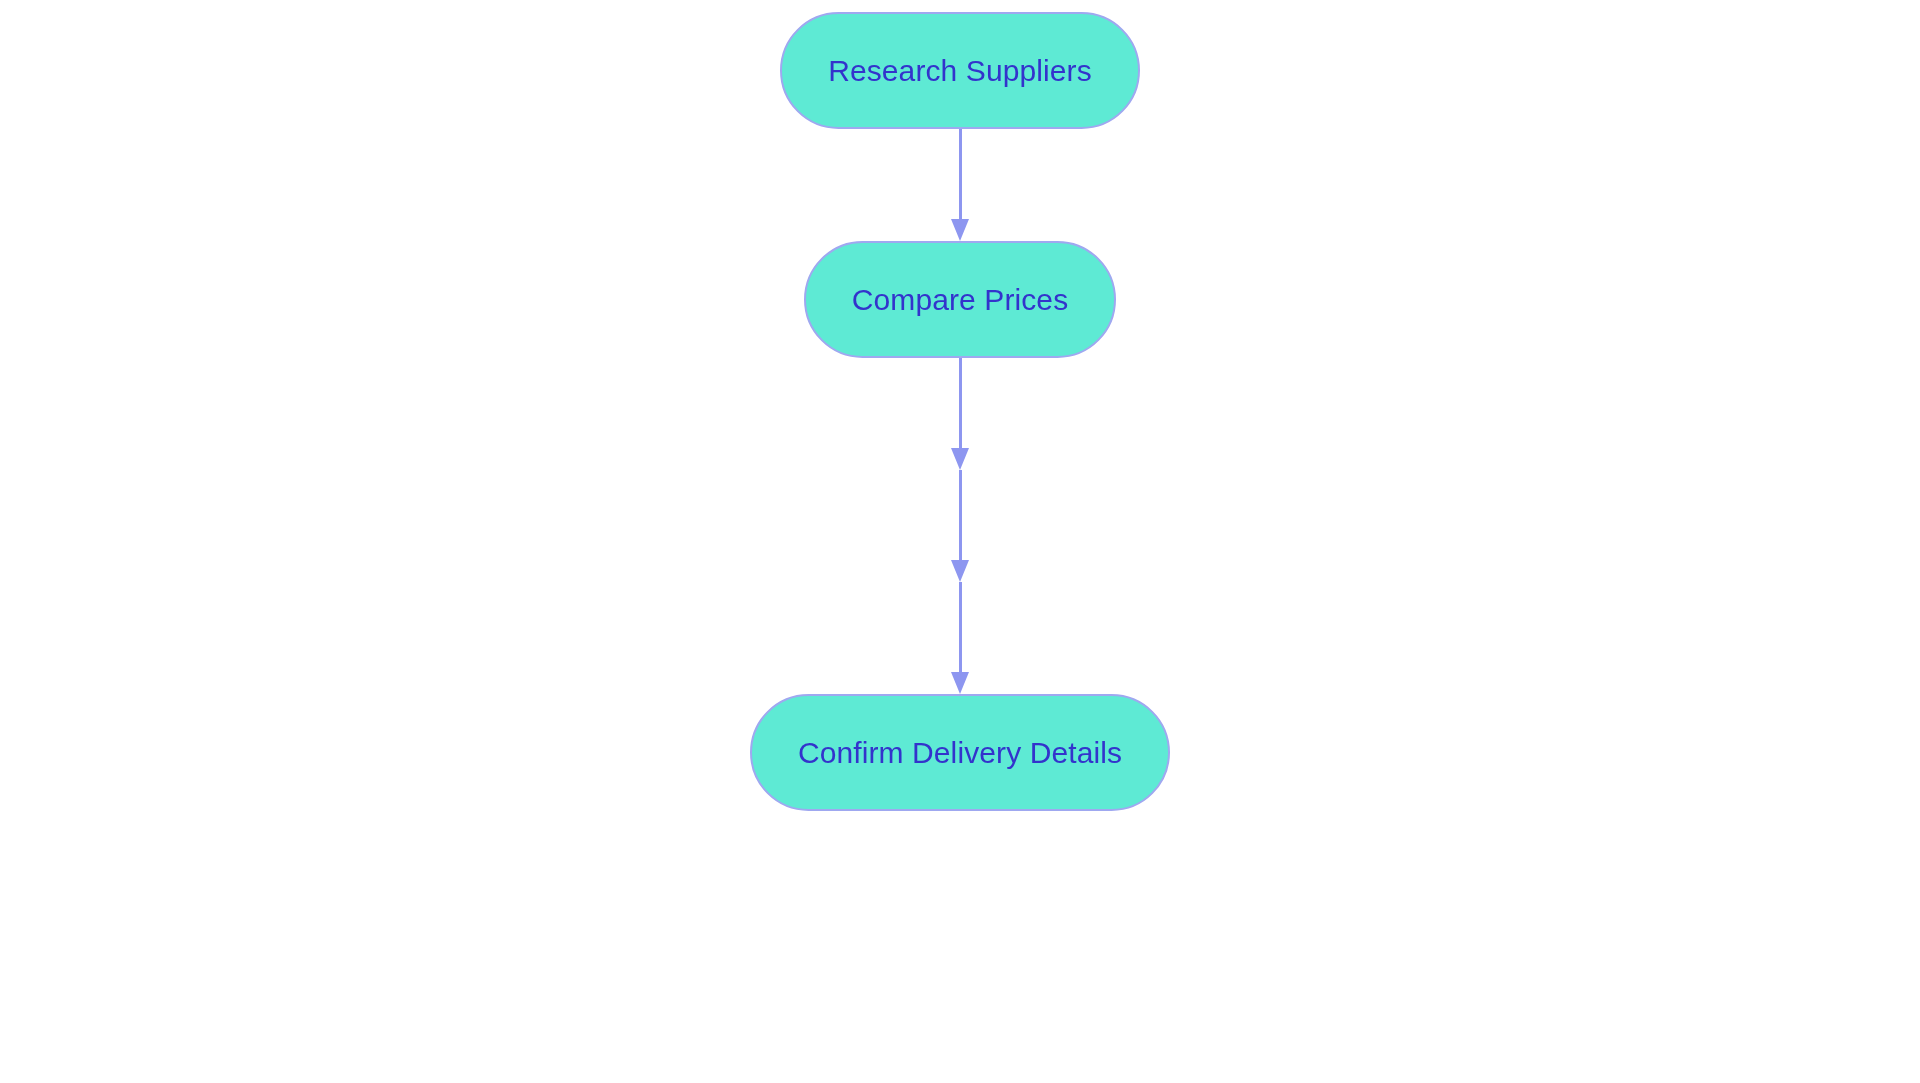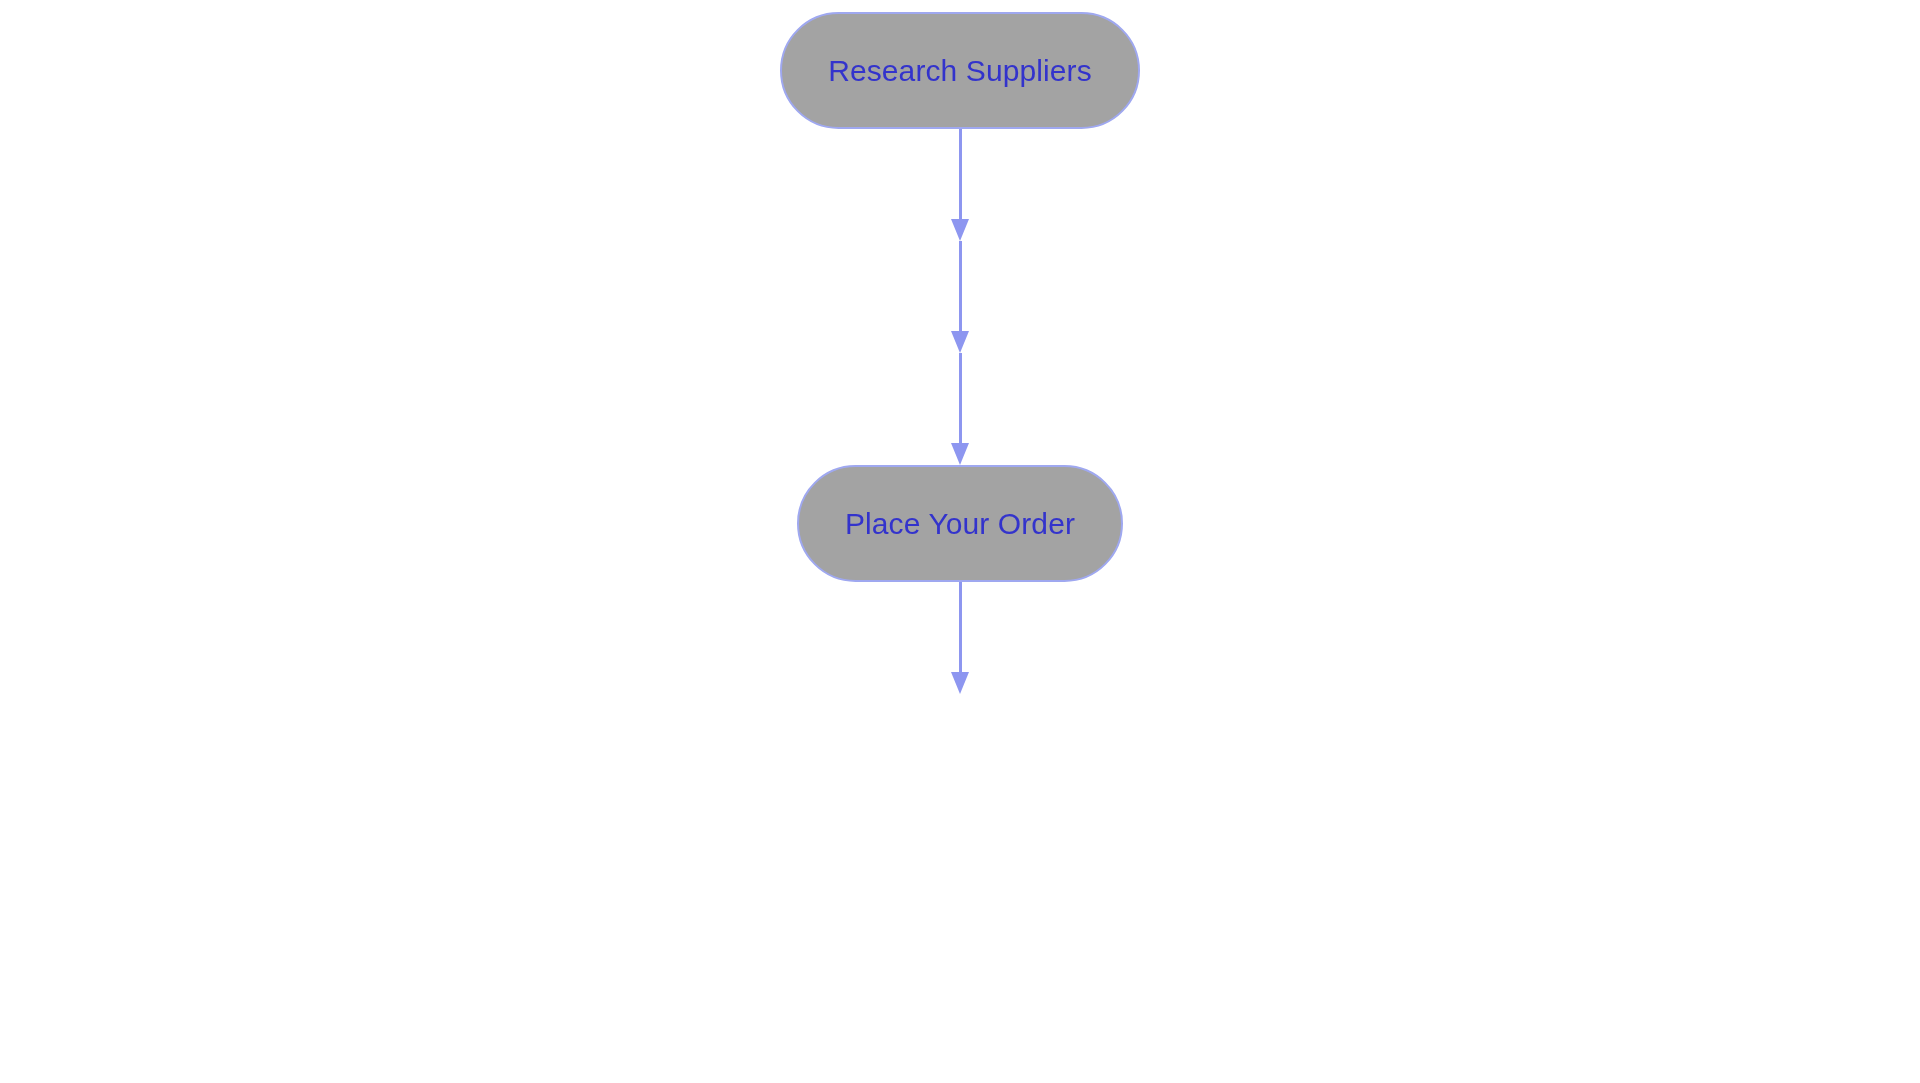--- a/index.html
+++ b/index.html
@@ -31,21 +31,21 @@
     display: flex;
     flex-direction: column;
     align-items: center;
     justify-content: flex-start;
   }
 
   .flow-node {
     box-sizing: border-box;
     height: 117px;
     border-radius: 60px;
-    background: #a3a3a3;
+    background: #5eead4;
     border: 2px solid #9fa8f0;
     display: flex;
     align-items: center;
     justify-content: center;
     padding: 0 46px;
     white-space: nowrap;
   }
 
   .flow-node-label {
     font-size: 30px;
@@ -96,36 +96,39 @@
 
     <div class="flow-node">
       <span class="flow-node-label">Research Suppliers</span>
     </div>
 
     <div class="flow-connector">
       <div class="flow-connector-line"></div>
       <div class="flow-connector-arrow"></div>
     </div>
 
+    <div class="flow-node">
+      <span class="flow-node-label">Compare Prices</span>
+    </div>
+
+    <div class="flow-connector">
+      <div class="flow-connector-line"></div>
+      <div class="flow-connector-arrow"></div>
+    </div>
+
 
     <div class="flow-connector">
       <div class="flow-connector-line"></div>
       <div class="flow-connector-arrow"></div>
     </div>
 
 
     <div class="flow-connector">
       <div class="flow-connector-line"></div>
       <div class="flow-connector-arrow"></div>
     </div>
 
     <div class="flow-node">
-      <span class="flow-node-label">Place Your Order</span>
+      <span class="flow-node-label">Confirm Delivery Details</span>
     </div>
-
-    <div class="flow-connector">
-      <div class="flow-connector-line"></div>
-      <div class="flow-connector-arrow"></div>
-    </div>
-
 
   </div>
 </div>
 
 </body></html>

